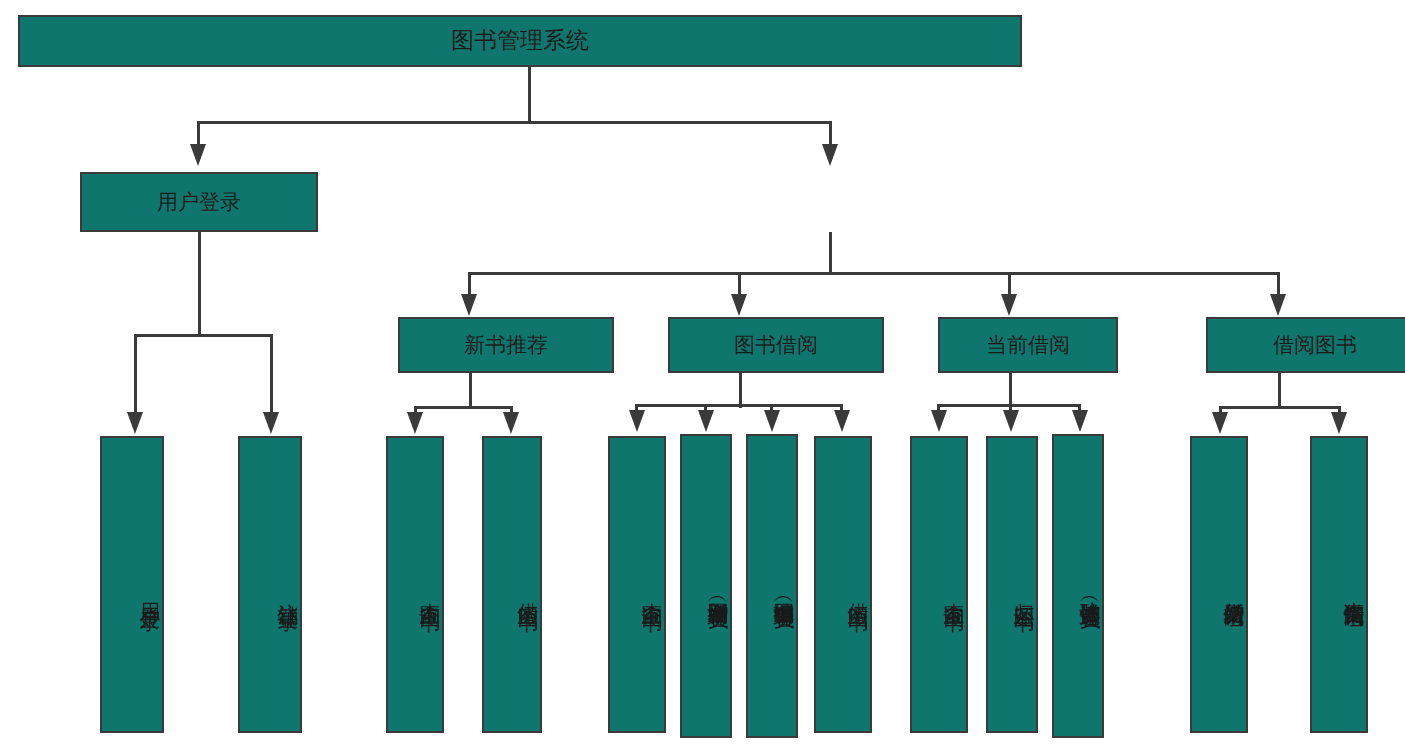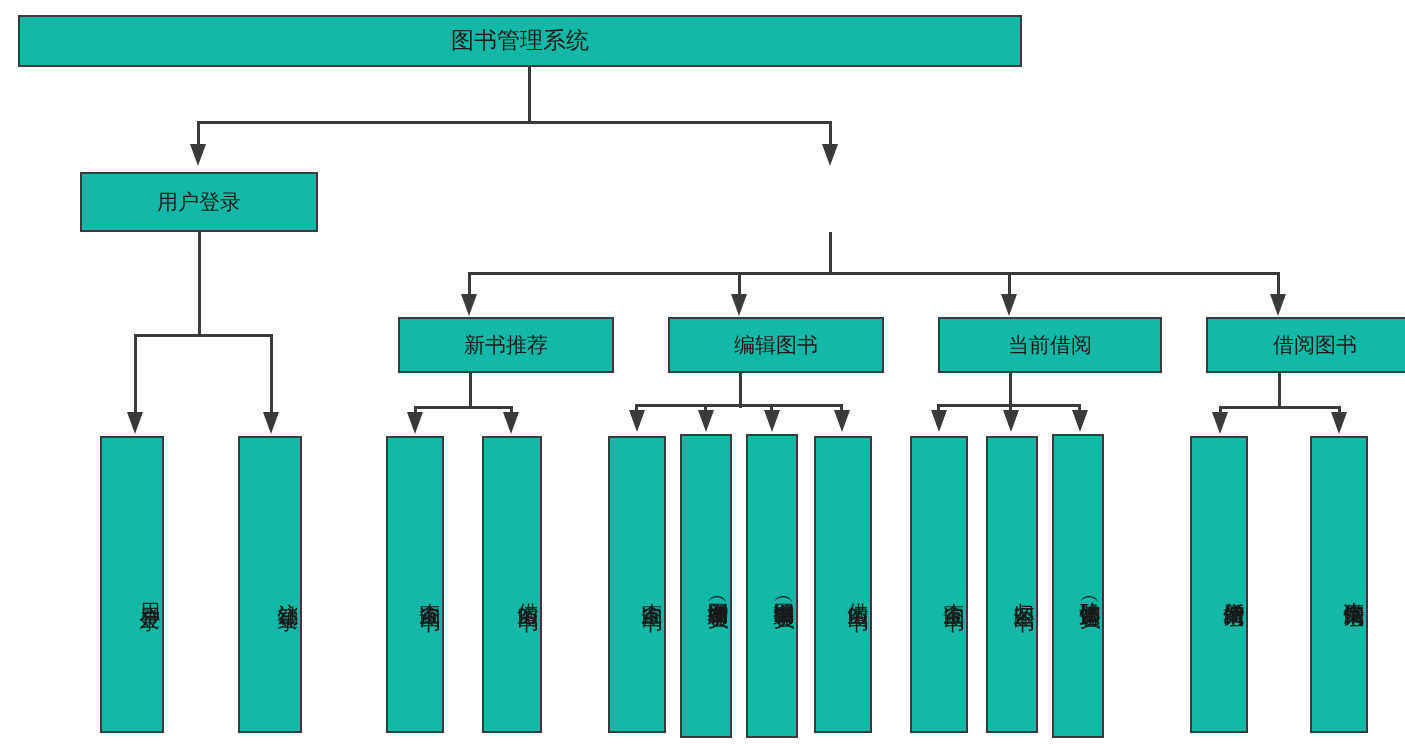--- a/index.html
+++ b/index.html
@@ -15,21 +15,21 @@
     width: 1405px;
     height: 747px;
     background: #ffffff;
     overflow: hidden;
   }
   
   .node {
     position: absolute;
     box-sizing: border-box;
     border: 2px solid #3a3a3a;
-    background: #14b8a6;
+    background: #0f766e;
     display: flex;
     align-items: center;
     justify-content: center;
     color: #1a1a1a;
     line-height: 1.18;
   }
   .node.root {
     font-size: 23px;
   }
   .node.l2 {
@@ -118,23 +118,23 @@
   <div class="conn-v" style="left:1277px; top:272px; height:24px;"></div>
   <div class="arrow" style="left:461px; top:294px;"></div>
   <div class="arrow" style="left:731px; top:294px;"></div>
   <div class="arrow" style="left:1001px; top:294px;"></div>
   <div class="arrow" style="left:1270px; top:294px;"></div>
 
   <div class="node l3" style="left:362px; top:317px; width:216px; height:56px;">
     <span class="node-label">新书推荐</span>
   </div>
   <div class="node l3" style="left:632px; top:317px; width:216px; height:56px;">
-    <span class="node-label">编辑图书</span>
-  </div>
-  <div class="node l3" style="left:902px; top:317px; width:224px; height:56px;">
+    <span class="node-label">图书借阅</span>
+  </div>
+  <div class="node l3" style="left:902px; top:317px; width:180px; height:56px;">
     <span class="node-label">当前借阅</span>
   </div>
   <div class="node l3" style="left:1170px; top:317px; width:218px; height:56px;">
     <span class="node-label">借阅图书</span>
   </div>
 
   <div class="conn-v" style="left:469px; top:373px; height:35px;"></div>
   <div class="conn-h" style="left:414px; top:406px; width:99px;"></div>
   <div class="conn-v" style="left:414px; top:406px; height:8px;"></div>
   <div class="conn-v" style="left:510px; top:406px; height:8px;"></div>

